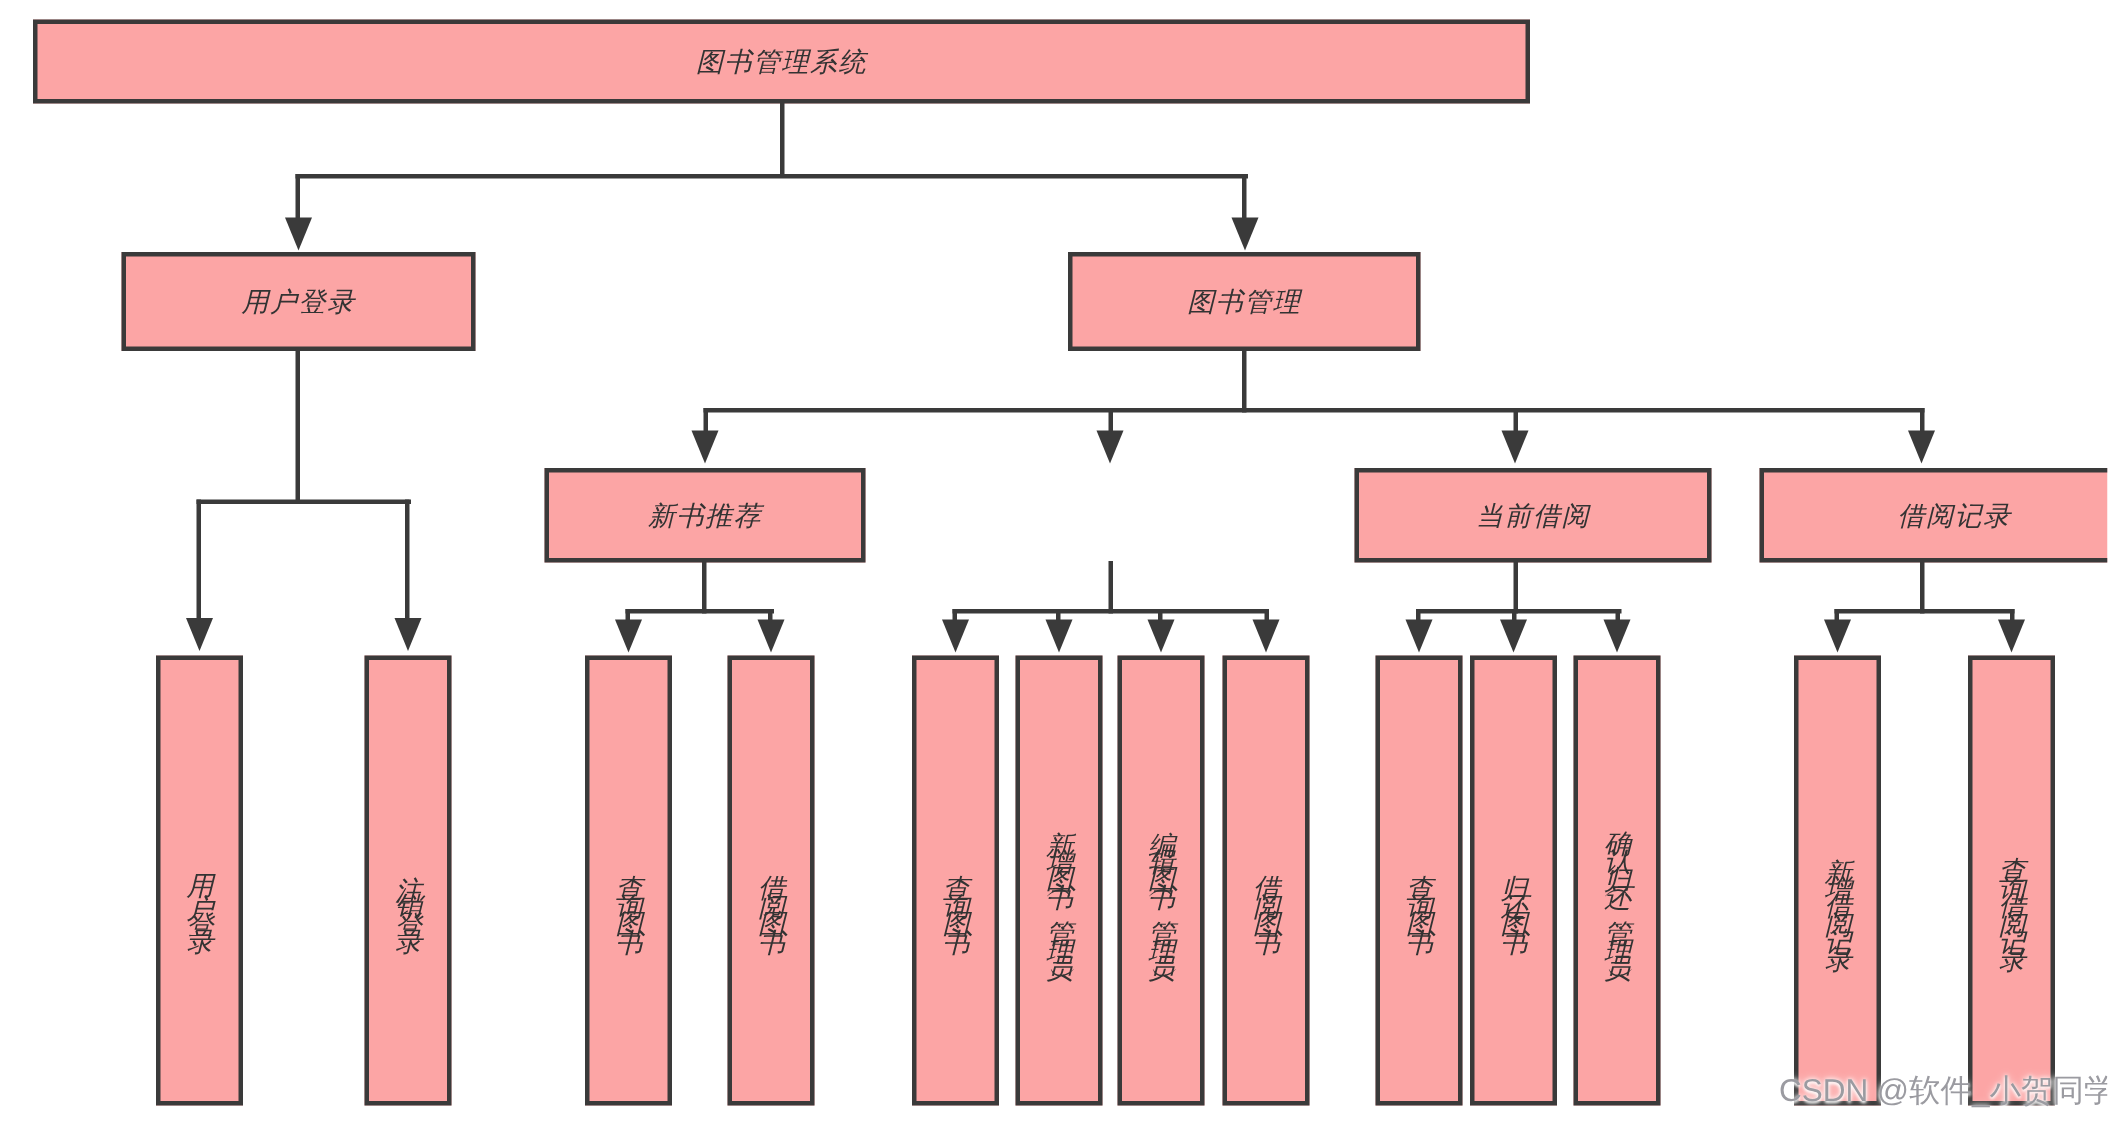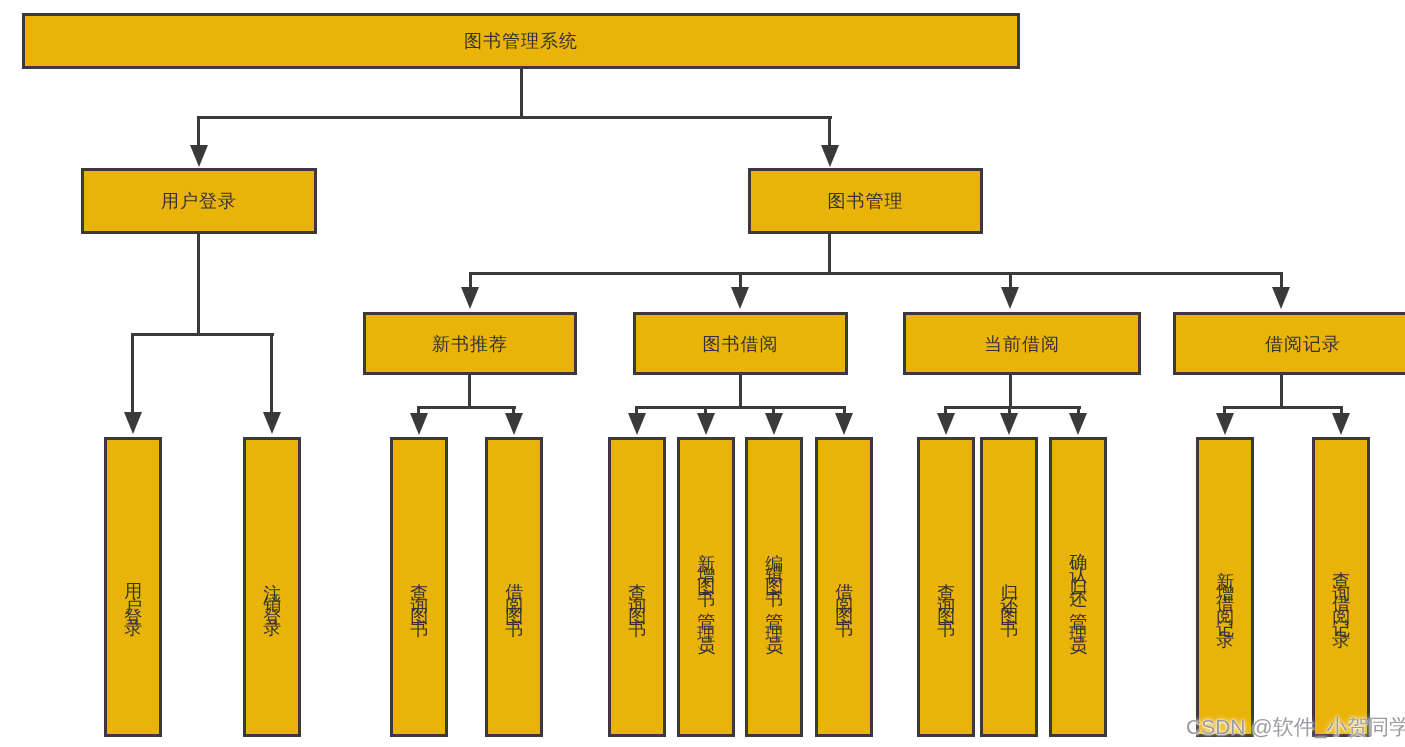--- a/index.html
+++ b/index.html
@@ -3,23 +3,23 @@
 <meta charset="utf-8">
 <style>
   html,body { margin:0; padding:0; background:#ffffff; }
   #canvas {
     position:relative; width:1405px; height:747px; background:#ffffff;
     font-family:"Liberation Sans","DejaVu Sans",sans-serif; color:#333333;
     overflow:hidden;
   }
   .box {
     position:absolute; box-sizing:border-box;
-    border:3px solid #3a3a3a; background:#eab308;
+    border:3px solid #3a3a3a; background:#fca5a5;
     display:flex; align-items:center; justify-content:center;
-    font-size:18px; letter-spacing:1px; white-space:nowrap;
+    font-size:18px; letter-spacing:1px; white-space:nowrap;font-style:italic;
   }
   .leaf { white-space:normal; }
   .leaf .vtext {
     writing-mode:vertical-rl; text-orientation:mixed;
     font-size:18px; letter-spacing:12px; line-height:1.25;
     margin-bottom:-12px; 
   }
   .vline { position:absolute; width:3px; background:#3a3a3a; }
   .hline { position:absolute; height:3px; background:#3a3a3a; }
   .arrow {
@@ -46,21 +46,21 @@
   <div class="vline" style="left:520px; top:68px; height:49px;"></div>
   <div class="hline" style="left:197px; top:116px; width:635px;"></div>
   <div class="vline" style="left:197px; top:116px; height:31px;"></div>
   <div class="arrow" style="left:190px; top:145px;"></div>
   <div class="vline" style="left:828px; top:116px; height:31px;"></div>
   <div class="arrow" style="left:821px; top:145px;"></div>
 
   <div class="box" style="left:81px; top:168px; width:236px; height:66px;">
     <span>用户登录</span>
   </div>
-  <div class="box" style="left:712px; top:168px; width:235px; height:66px;margin-left:36px;">
+  <div class="box" style="left:712px; top:168px; width:235px; height:66px;">
     <span>图书管理</span>
   </div>
 
   <div class="vline" style="left:197px; top:233px; height:103px;"></div>
   <div class="hline" style="left:131px; top:333px; width:143px;"></div>
   <div class="vline" style="left:131px; top:333px; height:79px;"></div>
   <div class="arrow" style="left:124px; top:412px;"></div>
   <div class="vline" style="left:270px; top:333px; height:79px;"></div>
   <div class="arrow" style="left:263px; top:412px;"></div>
 
@@ -70,23 +70,20 @@
   <div class="arrow" style="left:461px; top:287px;"></div>
   <div class="vline" style="left:739px; top:272px; height:17px;"></div>
   <div class="arrow" style="left:731px; top:287px;"></div>
   <div class="vline" style="left:1009px; top:272px; height:17px;"></div>
   <div class="arrow" style="left:1001px; top:287px;"></div>
   <div class="vline" style="left:1280px; top:272px; height:17px;"></div>
   <div class="arrow" style="left:1272px; top:287px;"></div>
 
   <div class="box" style="left:363px; top:312px; width:214px; height:63px;text-align:right;">
     <span>新书推荐</span>
-  </div>
-  <div class="box" style="left:633px; top:312px; width:215px; height:63px;">
-    <span>图书借阅</span>
   </div>
   <div class="box" style="left:903px; top:312px; width:238px; height:63px;">
     <span>当前借阅</span>
   </div>
   <div class="box" style="left:1173px; top:312px; width:260px; height:63px;">
     <span>借阅记录</span>
   </div>
 
   <div class="vline" style="left:468px; top:374px; height:35px;"></div>
   <div class="hline" style="left:417px; top:406px; width:99px;"></div>

